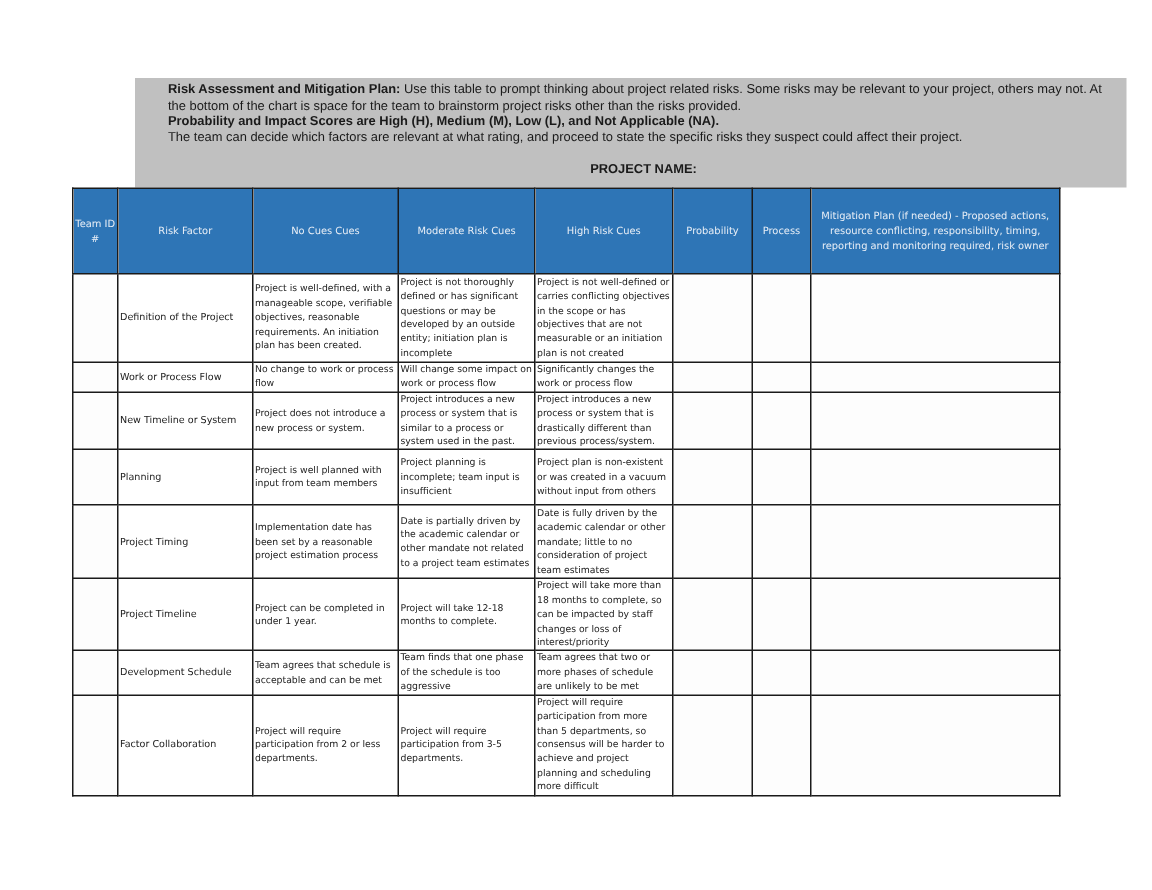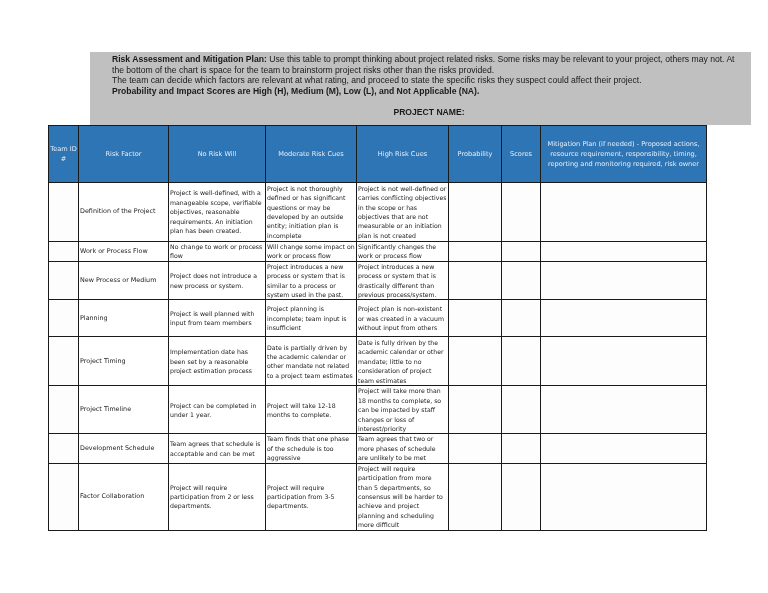--- a/index.html
+++ b/index.html
@@ -34,46 +34,46 @@
   td.factor { padding-left: 2px; font-size: 6.4px; margin-top: 28px; }
   td.cue { font-size: 6.2px; line-height: 9.4px; }
   td.top { vertical-align: top; }
   td.empty { background: #fdfdfd; }
 </style>
 </head>
 <body>
 
 <div class="intro">
   <div><b>Risk Assessment and Mitigation Plan:</b><span> Use this table to prompt thinking about project related risks. Some risks may be relevant to your project, others may not. At the bottom of the chart is space for the team to brainstorm project risks other than the risks provided.</span></div>
+  <div style="font-weight:bold">Probability and Impact Scores are High (H), Medium (M), Low (L), and Not Applicable (NA).</div>
   <div>The team can decide which factors are relevant at what rating, and proceed to state the specific risks they suspect could affect their project.</div>
-  <div style="font-weight:bold">Probability and Impact Scores are High (H), Medium (M), Low (L), and Not Applicable (NA).</div>
   <div class="pn">PROJECT NAME:</div>
 </div>
 
 <table class="risk">
   <colgroup>
     <col style="width:30px">
       <col style="width:90px">
       <col style="width:97px">
       <col style="width:91px">
     <col style="width:92px">
       <col style="width:53px">
       <col style="width:39px">
       <col style="width:166px">
   </colgroup>
   <thead>
     <tr>
       <th>Team ID #</th>
       <th>Risk Factor</th>
-      <th>No Risk Will</th>
+      <th>No Cues Cues</th>
       <th>Moderate Risk Cues</th>
       <th>High Risk Cues</th>
       <th>Probability</th>
-      <th>Scores</th>
-      <th>Mitigation Plan (if needed) - Proposed actions, resource requirement, responsibility, timing, reporting and monitoring required, risk owner</th>
+      <th>Process</th>
+      <th>Mitigation Plan (if needed) - Proposed actions, resource conflicting, responsibility, timing, reporting and monitoring required, risk owner</th>
     </tr>
   </thead>
   <tbody>
 
     <tr style="height:59px">
       <td class="empty"></td>
       <td class="factor">Definition of the Project</td>
       <td class="cue">Project is well-defined, with a manageable scope, verifiable objectives, reasonable requirements.  An initiation plan has been created.</td>
       <td class="cue top">Project is not thoroughly defined or has significant questions or may be developed by an outside entity; initiation plan is incomplete</td>
       <td class="cue top">Project is not well-defined or carries conflicting objectives in the scope or has objectives that are not measurable or an initiation plan is not created</td>
@@ -86,21 +86,21 @@
       <td class="factor">Work or Process Flow</td>
       <td class="cue top">No change to work or process flow</td>
       <td class="cue top">Will change some impact on work or process flow</td>
       <td class="cue top">Significantly changes the work or process flow</td>
       <td class="empty"></td>
       <td class="empty"></td>
       <td class="empty"></td>
     </tr>
     <tr style="height:38px">
       <td class="empty"></td>
-      <td class="factor">New Process or Medium</td>
+      <td class="factor">New Timeline or System</td>
       <td class="cue">Project does not introduce a new process or system.</td>
       <td class="cue top">Project introduces a new process or system that is similar to a process or system used in the past.</td>
       <td class="cue top">Project introduces a new process or system that is drastically different than previous process/system.</td>
       <td class="empty"></td>
       <td class="empty"></td>
       <td class="empty"></td>
     </tr>
     <tr style="height:37px">
       <td class="empty"></td>
       <td class="factor">Planning</td>

